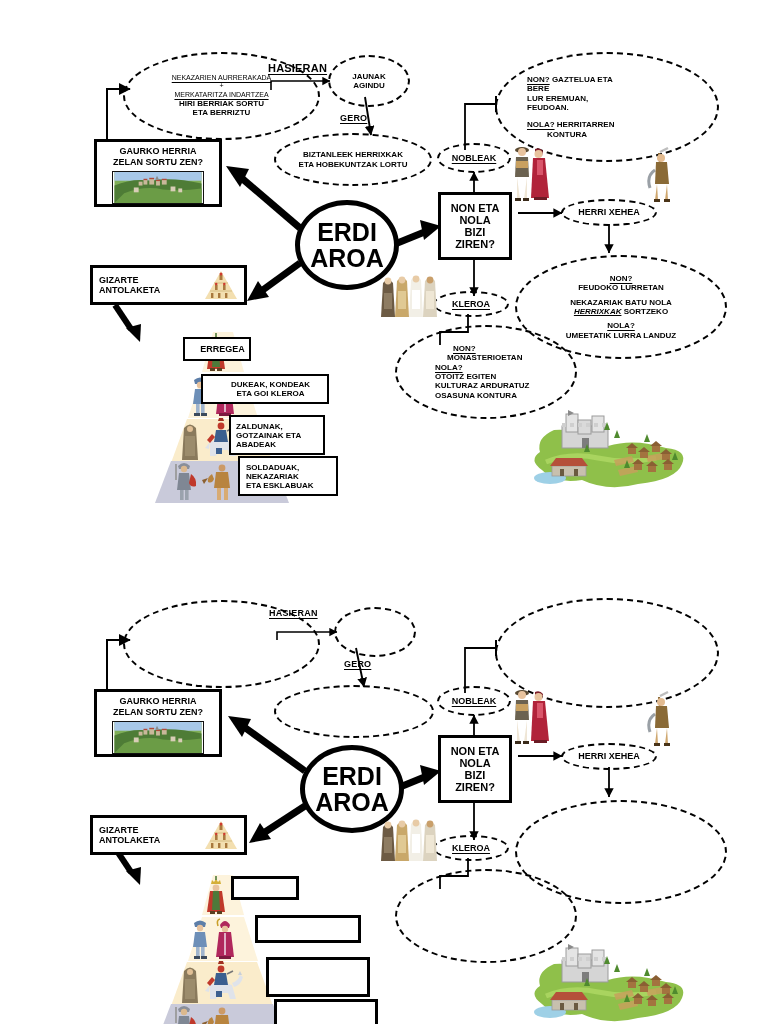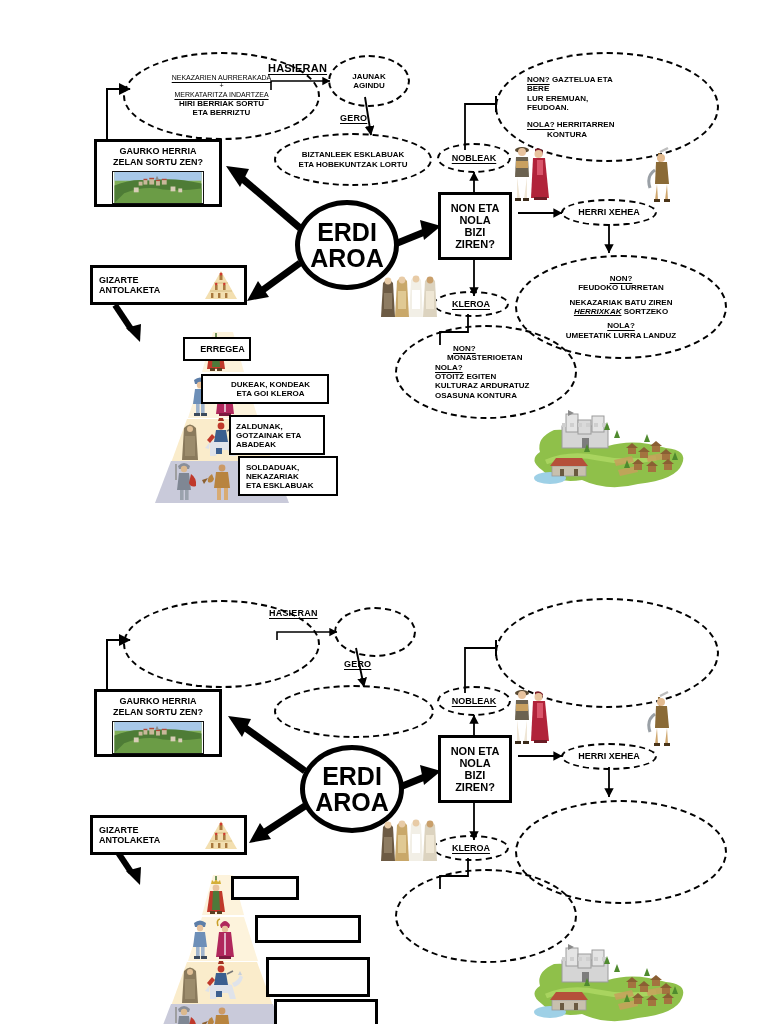--- a/index.html
+++ b/index.html
@@ -119,21 +119,21 @@
     <div class="txt">
       <div class="t-s b">JAUNAK</div>
       <div class="t-s b">AGINDU</div>
     </div>
   </div>
 
   <div class="conn-label t-m b" style="left:340px;top:113px;">GERO</div>
 
   <div class="node ellipse" style="left:274px;top:133px;width:158px;height:53px;">
     <div class="txt">
-      <div class="t-s b">BIZTANLEEK ESKLABUAK</div>
+      <div class="t-s b">BIZTANLEEK HERRIXKAK</div>
       <div class="t-s b">ETA HOBEKUNTZAK LORTU</div>
     </div>
   </div>
 
   <div class="node rect" style="left:94px;top:139px;width:128px;height:68px;flex-direction:column;justify-content:flex-start;padding-top:4px;">
     <div class="t-m b" style="line-height:1.25;">GAURKO HERRIA</div>
     <div class="t-m b" style="line-height:1.2;">ZELAN SORTU ZEN?</div>
 
     <svg width="90" height="32" viewBox="0 0 90 32" style="margin-top:3px;border:1.5px solid #111;">
       <rect width="90" height="32" fill="#7fae58"></rect>
@@ -227,21 +227,21 @@
       <div class="t-s b"><span class="u">NOLA?</span><span> HERRITARREN</span></div>
       <div class="t-s b" style="padding-left:20px;">KONTURA</div>
     </div>
   </div>
 
   <div class="node ellipse" style="left:515px;top:255px;width:212px;height:104px;">
     <div class="txt" style="text-align:center;">
       <div class="t-s b u">NON?</div>
       <div class="t-s b">FEUDOKO LURRETAN</div>
       <div style="height:5px;"></div>
-      <div class="t-s b">NEKAZARIAK BATU ZIREN</div>
+      <div class="t-s b">NEKAZARIAK BATU NOLA</div>
       <div class="t-s b"><span class="ital-u">HERRIXKAK</span><span> SORTZEKO</span></div>
       <div style="height:5px;"></div>
       <div class="t-s b u">NOLA?</div>
       <div class="t-s b">UMEETATIK LURRA LANDUZ</div>
     </div>
   </div>
 
   <div class="node ellipse" style="left:395px;top:325px;width:182px;height:94px;">
     <div class="txt" style="text-align:left;padding-left:30px;">
       <div class="t-s b" style="padding-left:18px;"><span class="u">NON?</span></div>

